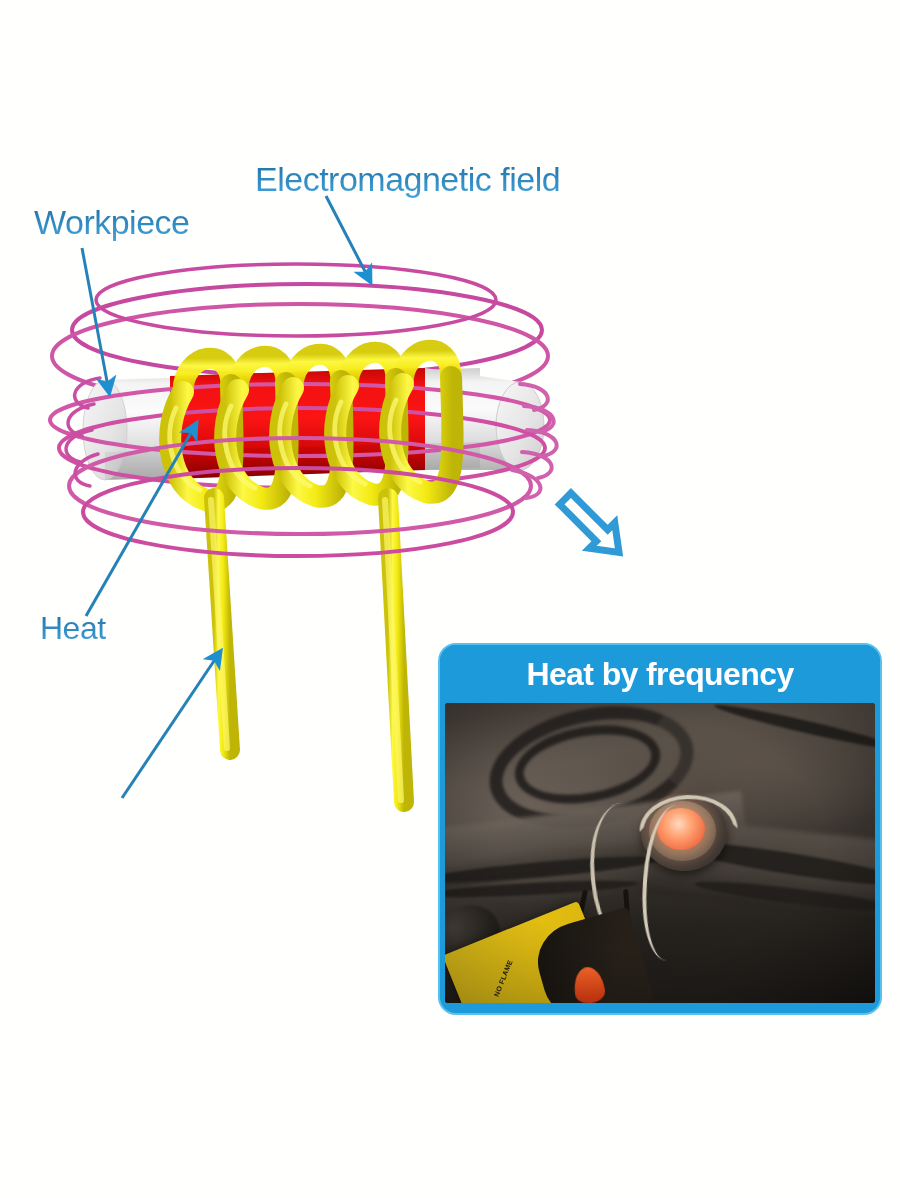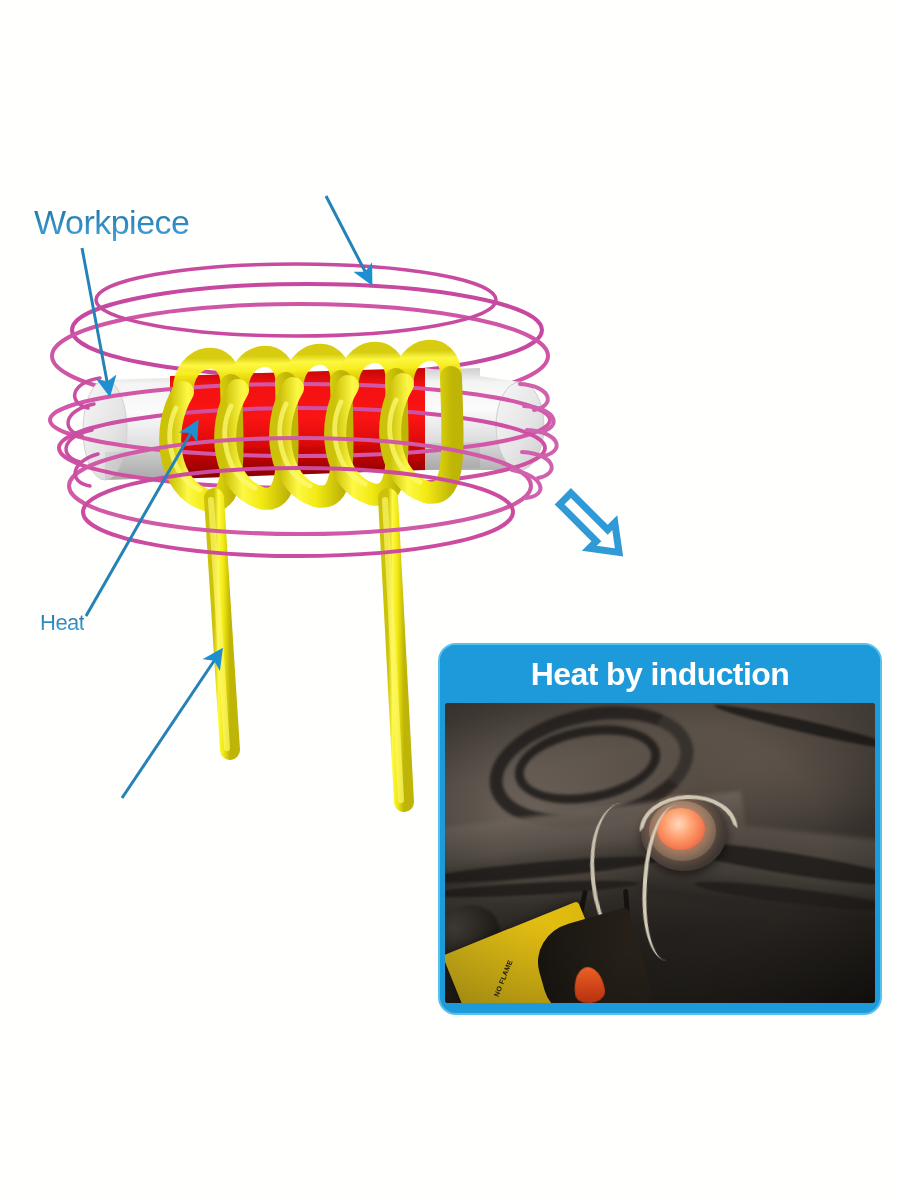--- a/index.html
+++ b/index.html
@@ -23,21 +23,21 @@
     letter-spacing: -0.5px;
     white-space: pre;
     line-height: 1.14;
     background: linear-gradient(180deg, #1d6f9e 0%, #2e86bd 45%, #43a6dd 100%);
     -webkit-background-clip: text;
     background-clip: text;
     -webkit-text-fill-color: transparent;
   }
   #label-workpiece  { left: 34px;  top: 203px; font-size: 34px; text-align: right; }
   #label-emfield    { left: 255px; top: 160px; font-size: 34px; }
-  #label-heat       { left: 40px;  top: 610px; font-size: 22px; }
+  #label-heat       { left: 40px;  top: 610px; font-size: 32px; }
   #label-coil       { left: 28px;  top: 808px; font-size: 34px; }
 
   #diagram-svg {
     position: absolute;
     left: 0;
     top: 0;
     width: 900px;
     height: 1198px;
   }
 
@@ -378,25 +378,26 @@
       <line x1="86" y1="616" x2="196" y2="424" marker-end="url(#mArrow)"></line>
       <line x1="122" y1="798" x2="220" y2="652" marker-end="url(#mArrow)"></line>
     </g>
 
     <g transform="translate(578,486) rotate(45)">
       <path d="M0,10 L52,10 L52,0 L76,18 L52,36 L52,26 L0,26 Z" fill="none" stroke="#2f9ad6" stroke-width="7" stroke-linejoin="miter"></path>
     </g>
   </svg>
 
   <div class="label" id="label-workpiece">Workpiece</div>
+  <div class="label" id="label-emfield">Electromagnetic field</div>
   <div class="label" id="label-heat">Heat</div>
 
   <div id="inset-panel">
     <div id="inset-header">
-      <span id="inset-title">Heat by induction</span>
+      <span id="inset-title">Heat by frequency</span>
     </div>
     <div id="inset-photo">
       <div class="ph" id="ph-base"></div>
       <div class="ph" id="ph-spring"></div>
       <div class="ph" id="ph-spring2"></div>
       <div class="ph" id="ph-beam"></div>
       <div class="ph" id="ph-beam2"></div>
       <div class="ph ph-hose" id="ph-hose1"></div>
       <div class="ph ph-hose" id="ph-hose2"></div>
       <div class="ph ph-hose" id="ph-hose3"></div>

